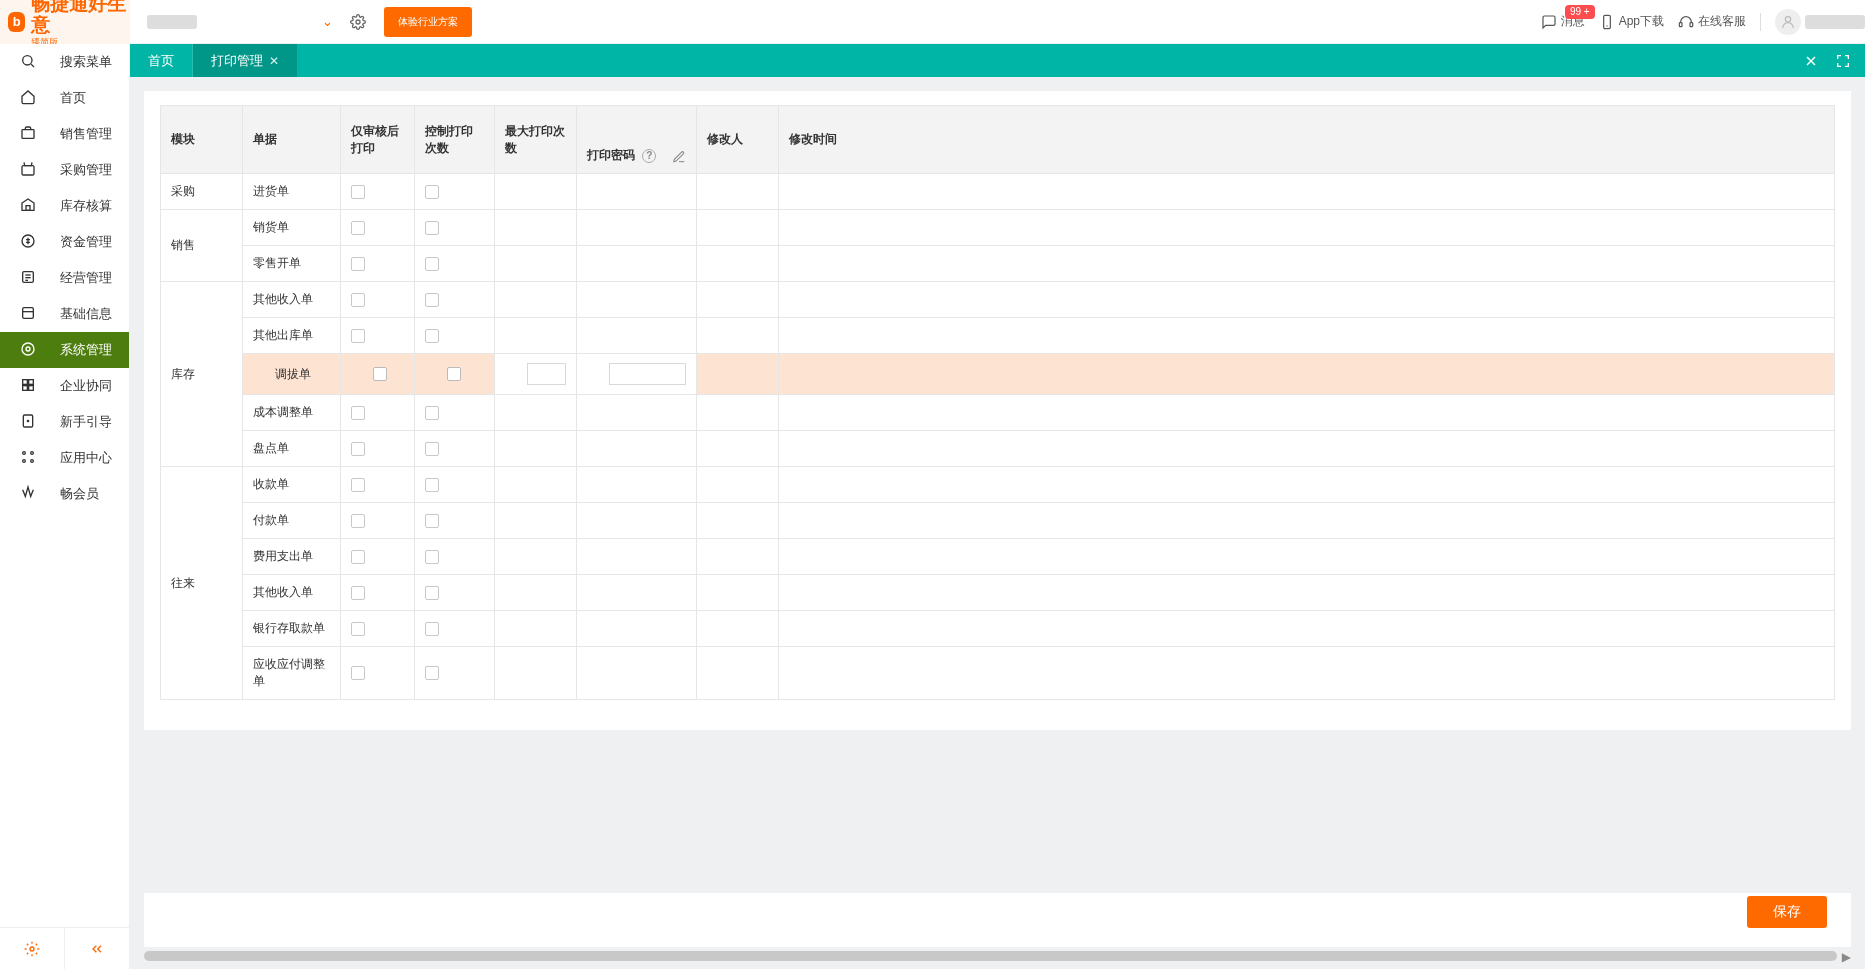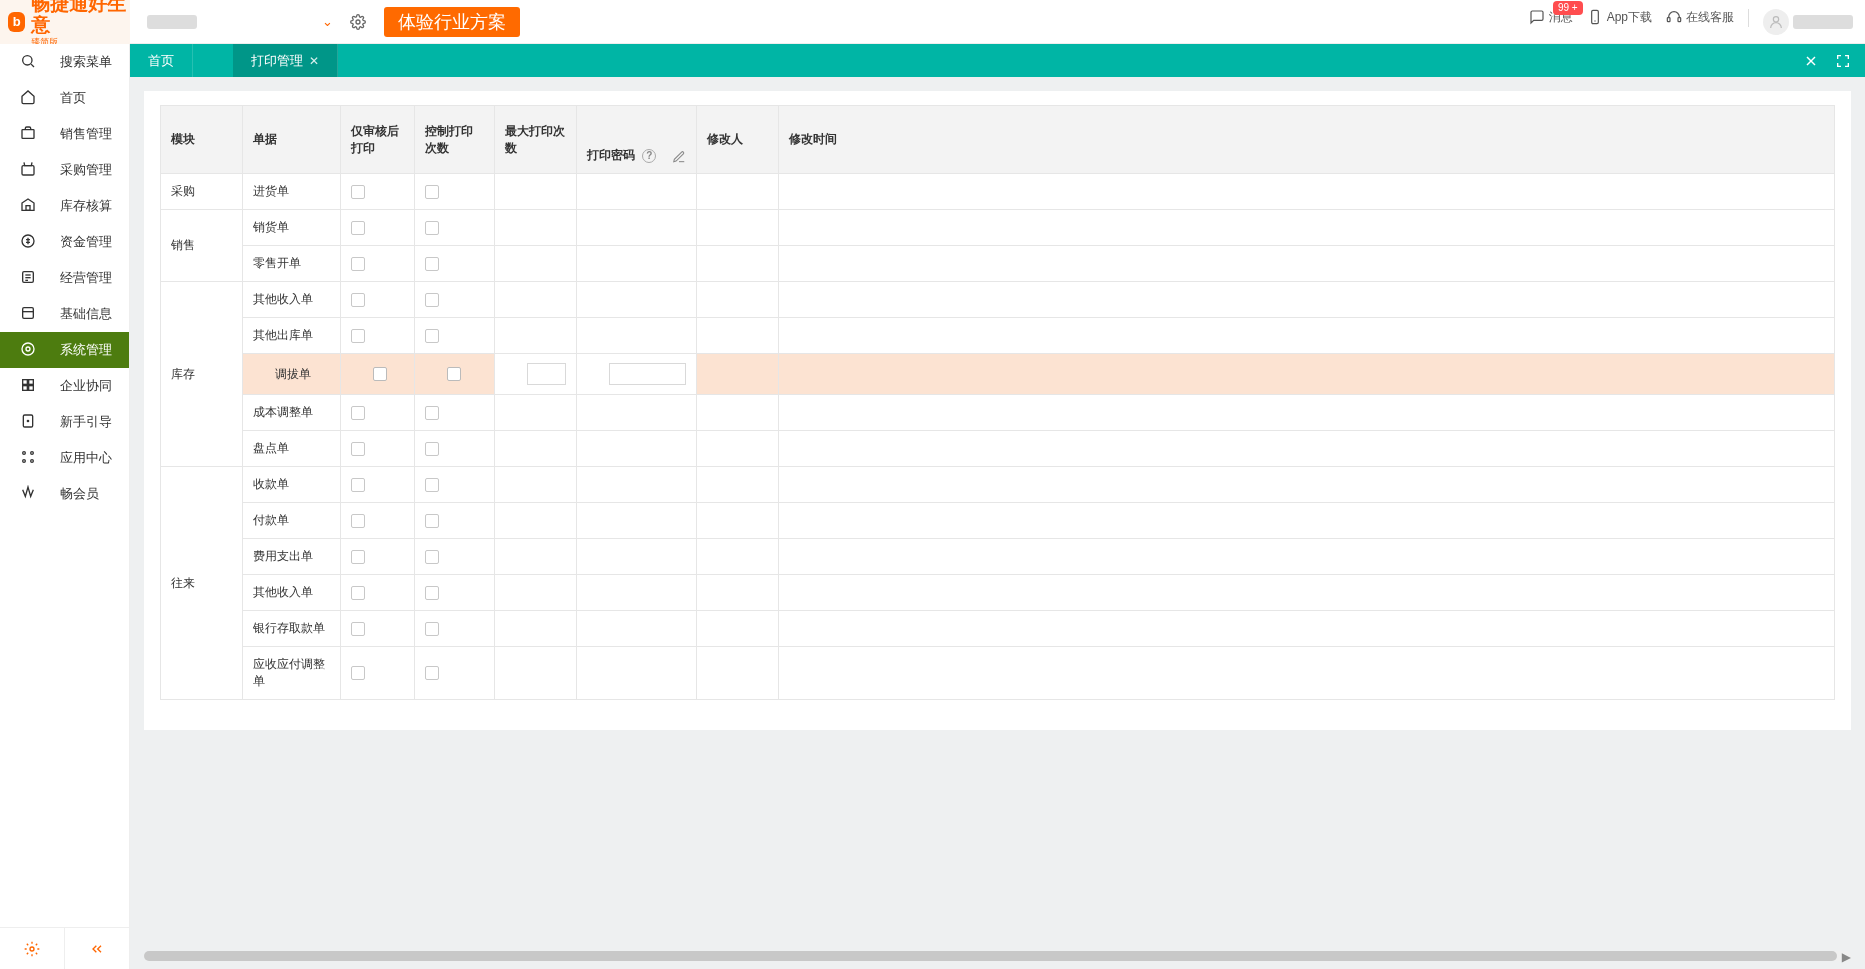--- a/index.html
+++ b/index.html
@@ -7,22 +7,22 @@
   
   
   .top-header { height: 44px; display: flex; align-items: center; border-bottom: 1px solid #eee; }
   .logo-box { width: 130px; height: 44px; background: #fdf5ee; display: flex; align-items: center; padding-left: 8px; }
   .logo-icon { width: 20px; height: 20px; background: #f60; border-radius: 6px; margin-right: 6px; display:flex;align-items:center;justify-content:center;color:#fff;font-weight:bold;}
   .logo-text { font-size: 19px; color: #f60; font-weight: bold; line-height: 1.1;}
   .logo-sub { font-size: 9px; color: #f60; }
   .company-selector { margin-left: 10px; width: 200px; height: 30px; display:flex;align-items:center; border:1px solid transparent; padding: 0 6px; color:#aaa;}
   .company-selector .chev { margin-left:auto; color:#f60;}
   .gear-btn { width:28px;height:28px;display:flex;align-items:center;justify-content:center;color:#666;cursor:pointer;margin-left:4px;}
-  .orange-btn { margin-left: 12px; background: #ff6a00; color: #fff; border: none; height: 30px; padding: 0 14px; border-radius: 3px; cursor: pointer; font-size: 18px;}
-  .header-right { margin-left: auto; display: flex; align-items: flex-start; gap: 14px; padding-right: 12px;}
+  .orange-btn { margin-left: 12px; background: #ff6a00; color: #fff; border: none; height: 30px; padding: 0 14px; border-radius: 3px; cursor: pointer; font-size: 10px;}
+  .header-right { margin-left: auto; display: flex; align-items: center; gap: 14px; padding-right: 0;}
   .hr-item { display:flex; align-items:center; gap:4px; color:#555; cursor:pointer; font-size:12px; position:relative;}
   .hr-item .badge { position:absolute; top:-8px; right:-10px; background:#ff4d4f; color:#fff; font-size:10px;border-radius:4px;padding:0 5px; line-height:14px;}
   .divider { width:1px;height:18px;background:#ddd;}
   .avatar { width:26px;height:26px;border-radius:50%;background:#eee;display:flex;align-items:center;justify-content:center;color:#bbb;}
   .username-blur { width:60px;height:14px;background:#ddd;border-radius:3px;}
 
   
   .layout { display:flex; height: calc(100vh - 44px); }
   
   
@@ -30,21 +30,21 @@
   .side-item { height:36px; display:flex; align-items:center; padding-left:20px; gap:24px; cursor:pointer; color:#333; font-size:13px;}
   .side-item.active { background:#4d7c0f; color:#fff;}
   .side-footer { margin-top:auto; height:42px; display:flex;}
   .side-footer .fbtn { flex:1; display:flex;align-items:center;justify-content:center;color:#f60;cursor:pointer;border-top:1px solid #eee;}
   .side-footer .fbtn + .fbtn { border-left:1px solid #eee;}
 
   
   .main { flex:1; display:flex; flex-direction:column; background:#eef0f1; min-width:0;}
   .tabs-bar { height:33px; background:#00b5a5; display:flex; align-items:stretch; position:relative;}
   .tab { padding:0 18px; display:flex;align-items:center; color:#fff; font-size:13px; cursor:pointer; gap:6px; border-right:1px solid rgba(255,255,255,0.15);}
-  .tab.active { background:#009688;margin-left:40px;}
+  .tab.active { background:#009688;}
   .tab .close-x { font-size:12px; opacity:0.85;}
   .tabs-right { margin-left:auto; display:flex; align-items:center; gap:8px; padding-right:10px;}
   .tabs-right .tbtn { width:24px;height:24px;display:flex;align-items:center;justify-content:center;color:#fff;cursor:pointer;}
 
   .content-scroll { flex:1; overflow:auto; padding:14px 14px 0 14px;}
   .panel { background:#fff; min-height:580px; padding:14px 16px 30px 16px;}
   
   table.print-table { width:100%; border-collapse:collapse; font-size:12px;}
   table.print-table th, table.print-table td { border:1px solid #e6e6e6; padding:9px 10px; text-align:left; background:#fff;}
   table.print-table th { background:#f3f3f3; font-weight:bold; color:#333;}
@@ -541,19 +541,22 @@
                 <td></td>
                 <td></td>
                 <td></td>
                 <td></td>
               </tr>
             </tbody>
         </table>
       </div>
     </div>
 
+    <div class="bottom-bar">
+      <button class="save-btn">保存</button>
+    </div>
     <div class="scrollbar-mock">
       <div class="track"></div>
       <div class="thumb"></div>
       <div class="arrow">▶</div>
     </div>
   </div>
 </div>
 
 </body></html>

